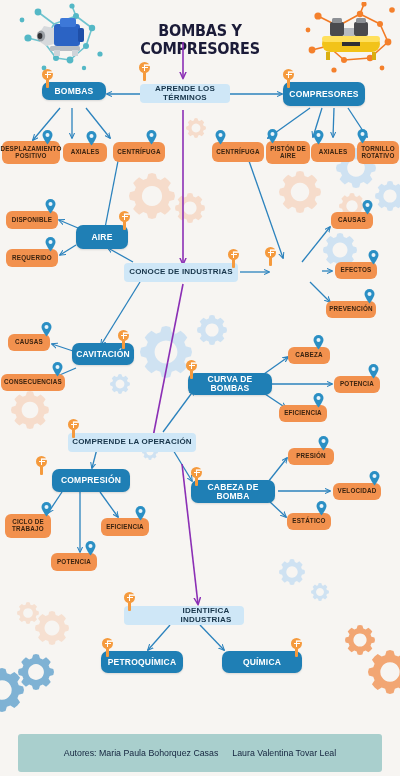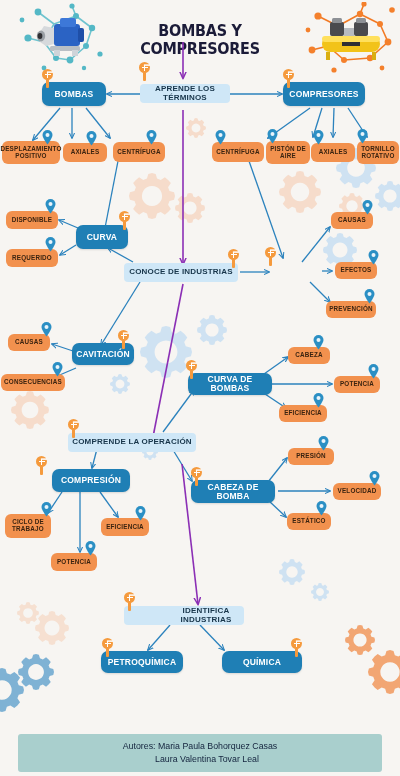--- a/index.html
+++ b/index.html
@@ -112,21 +112,21 @@
   }
   #biblio .lbl{
     font-size:10px;font-weight:700;color:#2b2b55;letter-spacing:.3px;
   }
   
   #footer{
     position:absolute;left:18px;top:734px;
     width:364px;height:38px;
     background:#a9cfcd;
     border-radius:3px;
-    display:flex;flex-direction:column;
+    display:flex;flex-direction:row;
     align-items:center;justify-content:center;
     color:#13233d;
     font-size:8.8px;
     line-height:1.45;
   }
   #footer span{display:block;text-align:center;}
   #footer .l2{padding-left:14px;}
 </style>
 </head>
 <body>
@@ -305,21 +305,21 @@
     </g>
   </svg>
 
   <div class="node light" style="left:140px;top:84px;width:90px;height:19px;justify-content:center;">
     <span>APRENDE LOS TÉRMINOS</span>
   </div>
   <div class="plus" style="left:139px;top:62px;">
       <i></i>
     </div>
 
-  <div class="node dark" style="left:42px;top:82px;width:64px;height:24px;">
+  <div class="node dark" style="left:42px;top:82px;width:64px;height:18px;">
     <span>BOMBAS</span>
   </div>
   <div class="plus" style="left:42px;top:69px;">
       <i></i>
     </div>
 
   <div class="node dark" style="left:283px;top:82px;width:82px;height:24px;">
     <span>COMPRESORES</span>
   </div>
   <div class="plus" style="left:283px;top:69px;">
@@ -400,21 +400,21 @@
   </div>
 
   <div class="node light" style="left:124px;top:263px;width:114px;height:19px;">
     <span>CONOCE DE INDUSTRIAS</span>
   </div>
   <div class="plus" style="left:228px;top:249px;">
       <i></i>
     </div>
 
   <div class="node dark" style="left:76px;top:225px;width:52px;height:24px;">
-    <span>CURVA</span>
+    <span>AIRE</span>
   </div>
   <div class="plus" style="left:119px;top:211px;">
       <i></i>
     </div>
 
   <div class="node orange" style="left:6px;top:211px;width:52px;height:18px;">
     <span>DISPONIBLE</span>
   </div>
   <div class="pin" style="left:45px;top:199px;">
     <svg width="11" height="15" viewBox="0 0 11 15">

